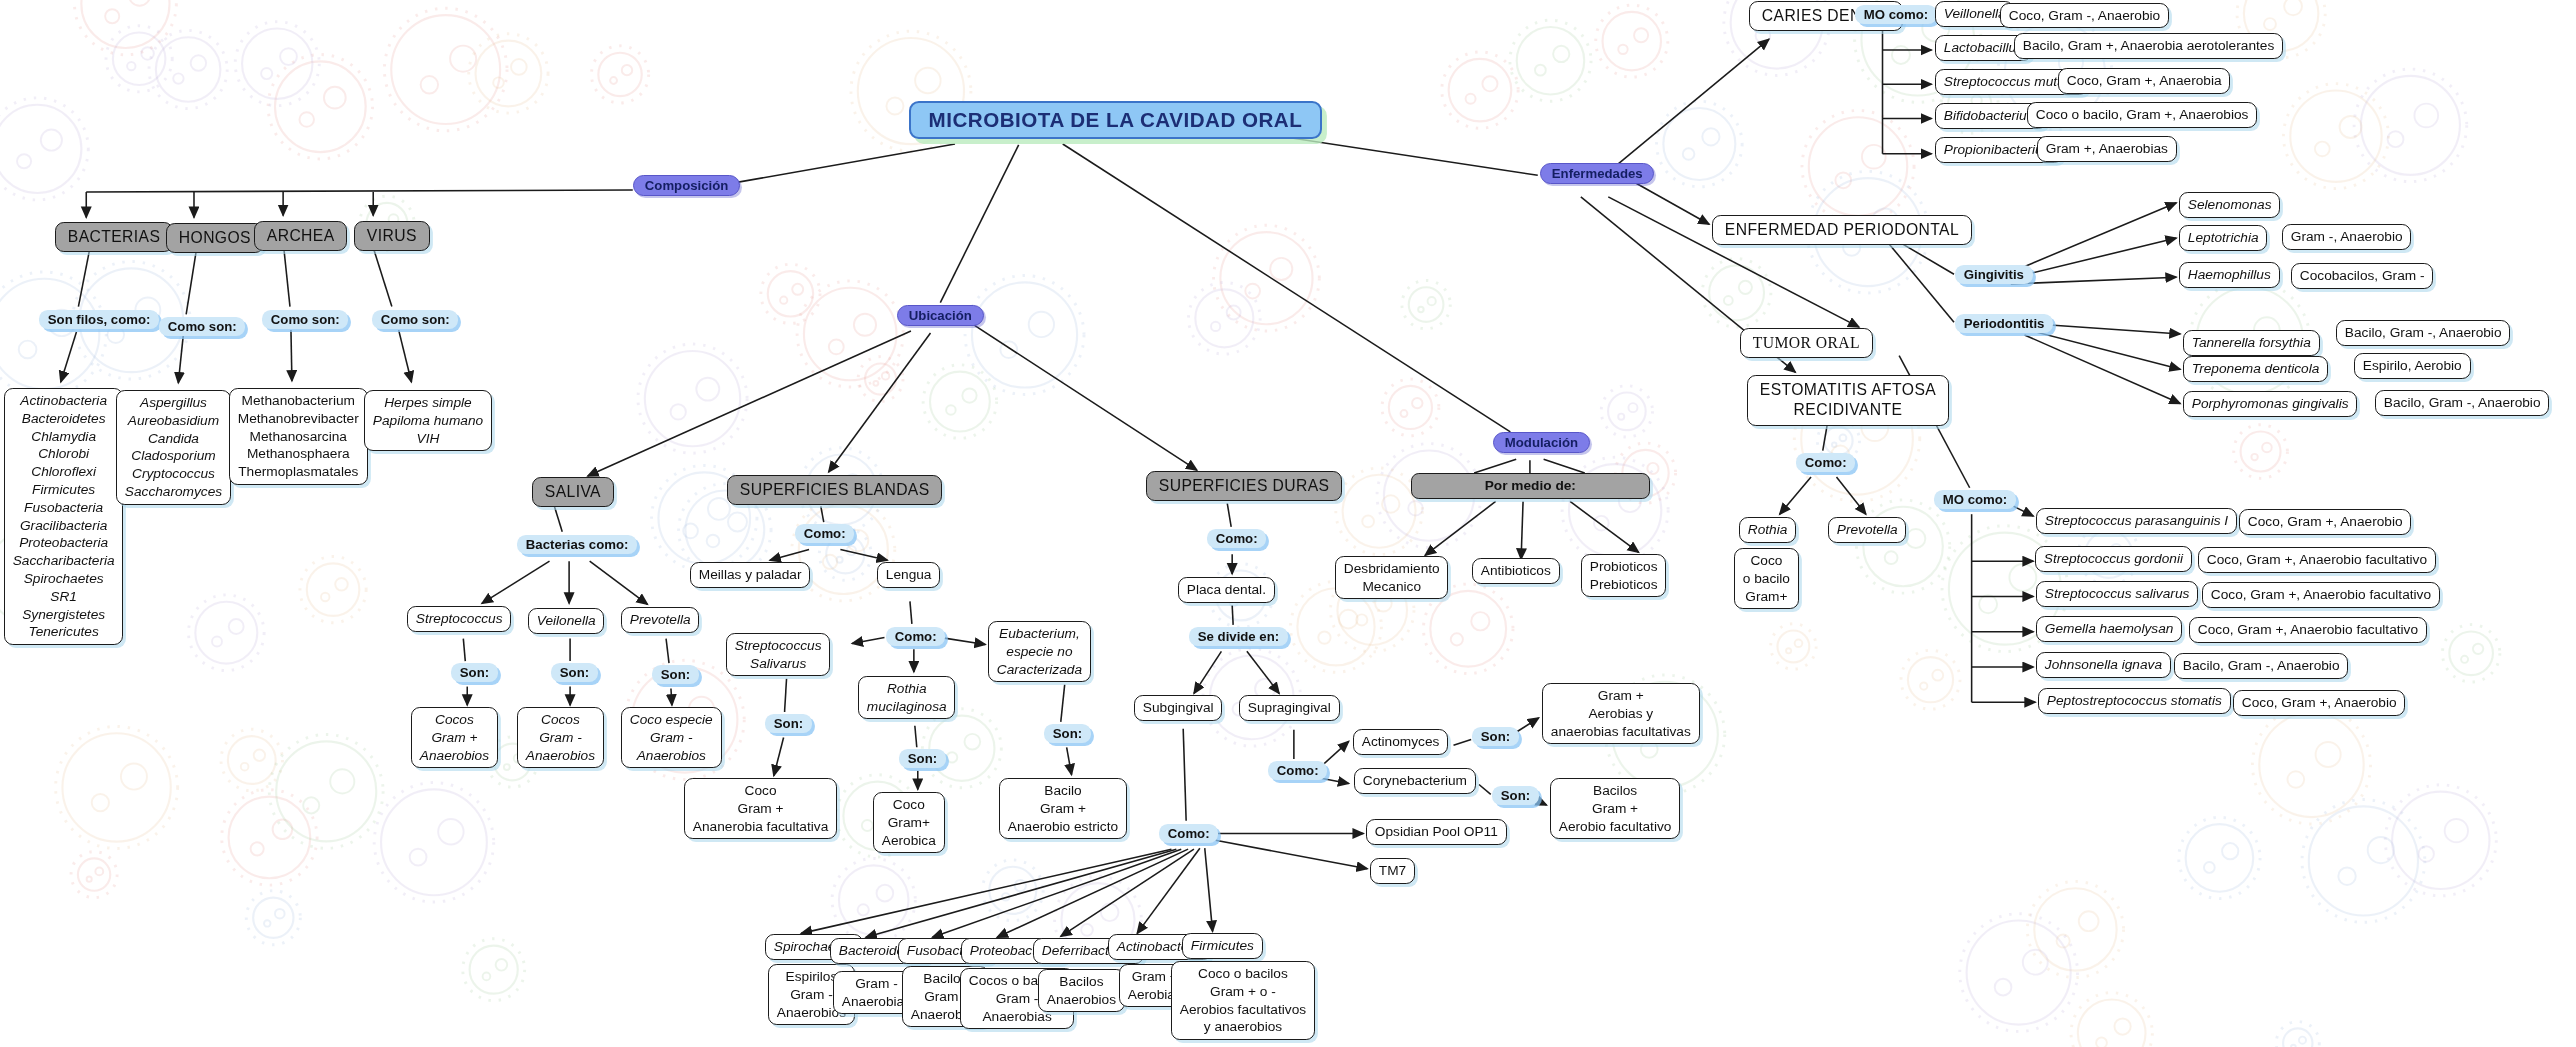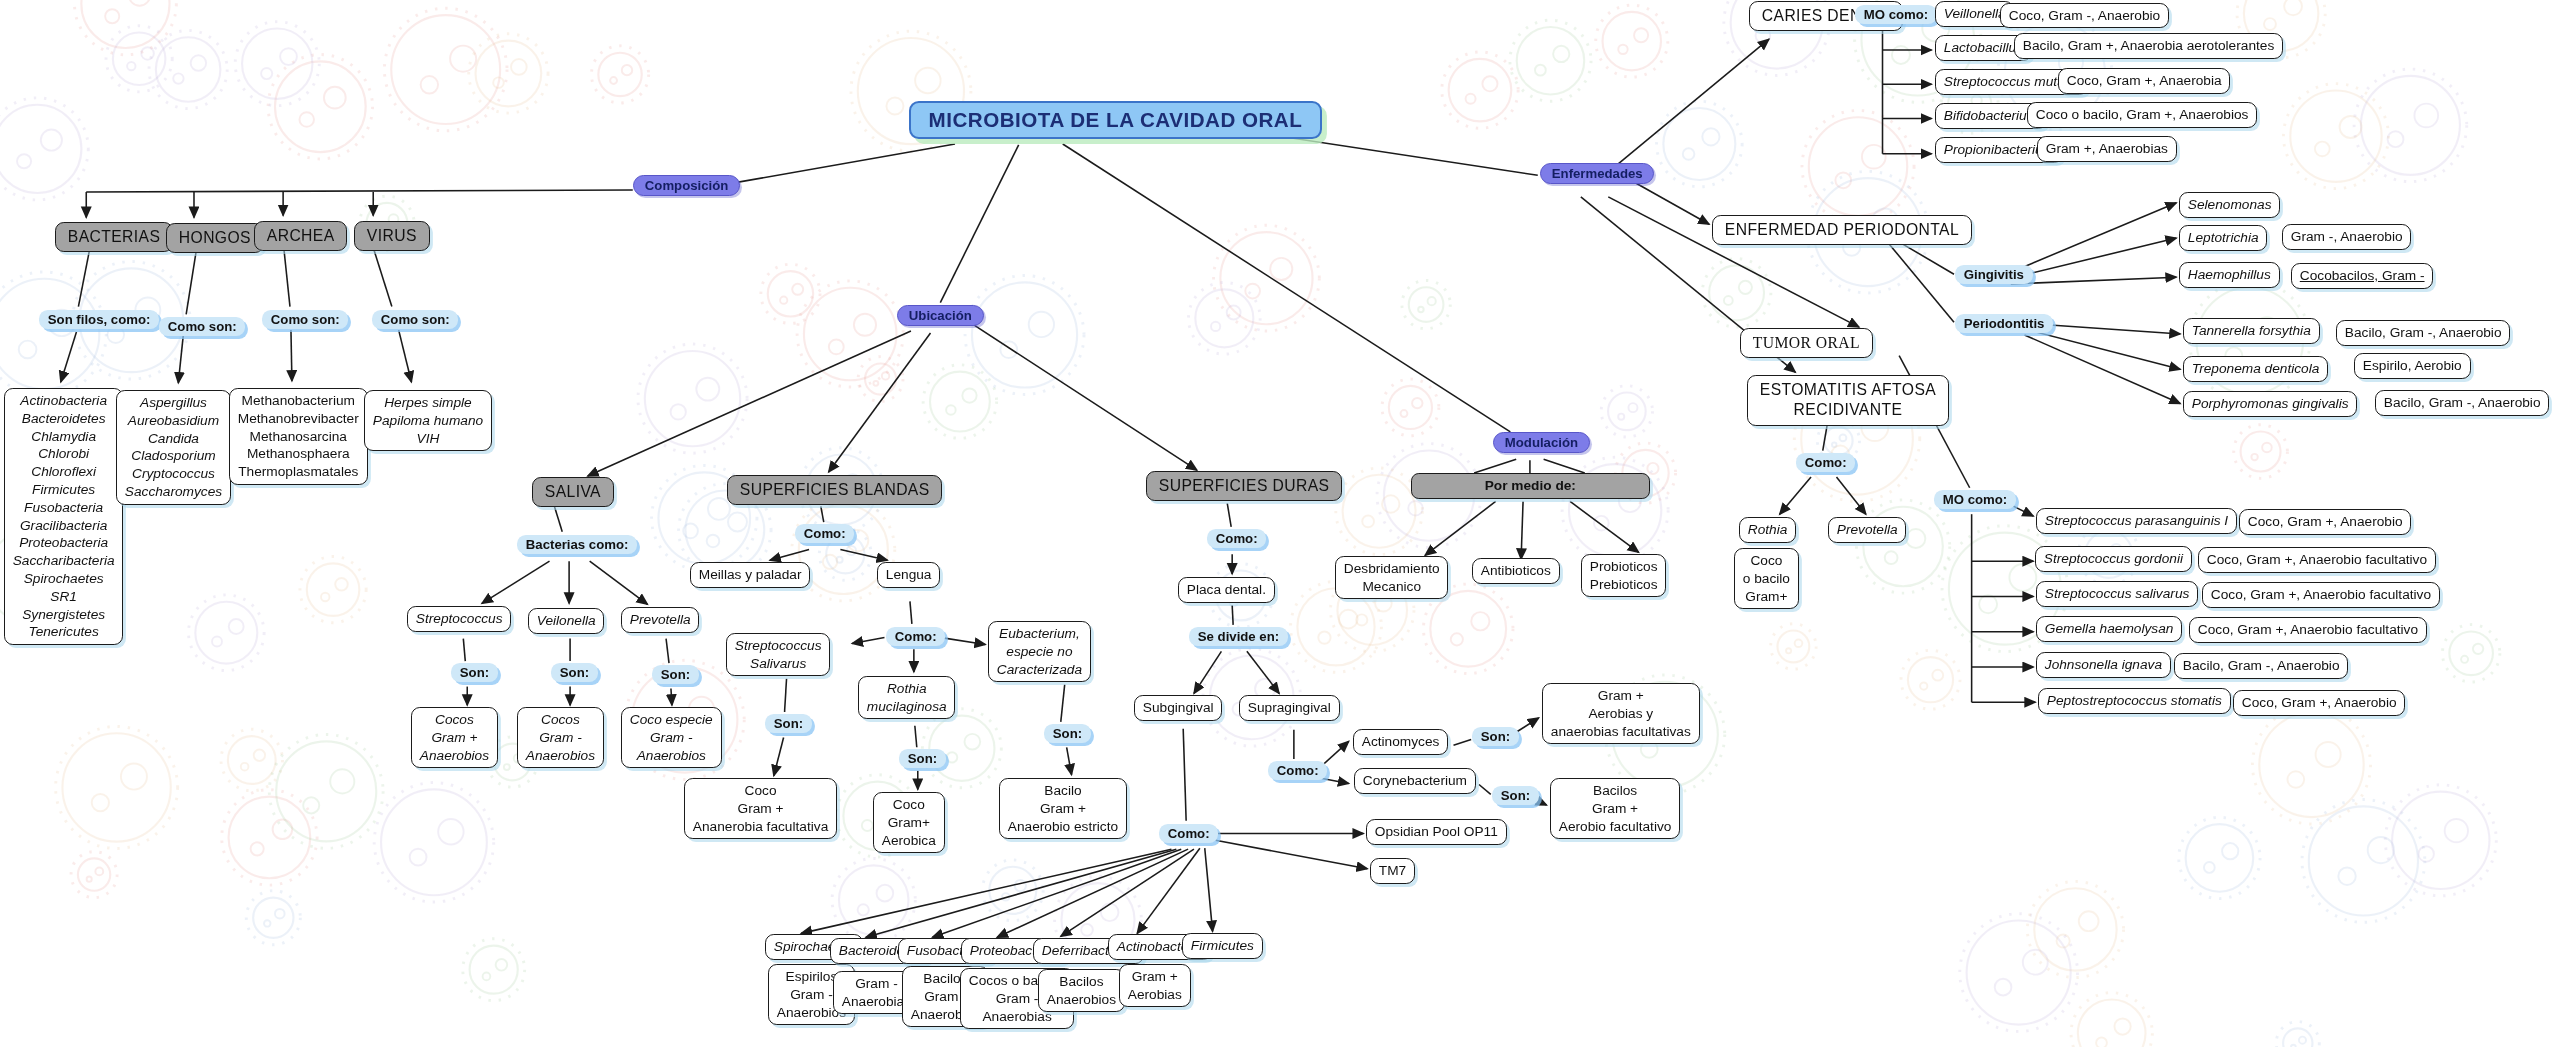--- a/index.html
+++ b/index.html
@@ -804,20 +804,24 @@
   <div class="n" style="left:960px;top:968px;">Cocos o bacilos
 Gram -
 Anaerobias</div>
   <div class="n i" style="left:1033px;top:938px;">Deferribacteres</div>
   <div class="n" style="left:1038px;top:969px;">Bacilos
 Anaerobios</div>
   <div class="n i" style="left:1108px;top:934px;">Actinobacteria</div>
   <div class="n" style="left:1119px;top:964px;">Gram +
 Aerobias</div>
   <div class="n i" style="left:1182px;top:933px;">Firmicutes</div>
+  <div class="n" style="left:1171px;top:961px;">Coco o bacilos
+Gram + o -
+Aerobios facultativos
+y anaerobios</div>
 
   <div class="n f bold" style="left:1411px;top:473px;width:221px;border-radius:7.8px;">Por medio de:</div>
   <div class="n" style="left:1335px;top:556px;">Desbridamiento
 Mecanico</div>
   <div class="n" style="left:1472px;top:558px;">Antibioticos</div>
   <div class="n" style="left:1581px;top:554px;">Probioticos
 Prebioticos</div>
 
   <div class="n big" style="left:1749px;top:1px;">CARIES DENTAL</div>
   <div class="pill" style="left:1855px;top:4.9px;">MO como:</div>
@@ -832,22 +836,22 @@
   <div class="n i" style="left:1935px;top:137px;">Propionibacterium</div>
   <div class="n" style="left:2037px;top:136px;">Gram +, Anaerobias</div>
 
   <div class="n big" style="left:1712px;top:215px;">ENFERMEDAD PERIODONTAL</div>
   <div class="pill" style="left:1955px;top:265px;">Gingivitis</div>
   <div class="pill" style="left:1955px;top:314px;">Periodontitis</div>
   <div class="n i" style="left:2179px;top:192px;">Selenomonas</div>
   <div class="n i" style="left:2179px;top:225px;">Leptotrichia</div>
   <div class="n" style="left:2282px;top:224px;">Gram -, Anaerobio</div>
   <div class="n i" style="left:2179px;top:262px;">Haemophillus</div>
-  <div class="n" style="left:2291px;top:263px;text-decoration:underline;">Cocobacilos, Gram -</div>
-  <div class="n i" style="left:2183px;top:318px;">Tannerella forsythia</div>
+  <div class="n" style="left:2291px;top:263px;">Cocobacilos, Gram -</div>
+  <div class="n i" style="left:2183px;top:330px;">Tannerella forsythia</div>
   <div class="n" style="left:2336px;top:320px;">Bacilo, Gram -, Anaerobio</div>
   <div class="n i" style="left:2183px;top:356px;">Treponema denticola</div>
   <div class="n" style="left:2354px;top:353px;">Espirilo, Aerobio</div>
   <div class="n i" style="left:2183px;top:391px;">Porphyromonas gingivalis</div>
   <div class="n" style="left:2375px;top:390px;">Bacilo, Gram -, Anaerobio</div>
 
   <div class="n big" style="left:1740px;top:328px;font-family:Liberation Serif, serif;">TUMOR ORAL</div>
   <div class="pill" style="left:1934px;top:490px;">MO como:</div>
   <div class="n i" style="left:2036px;top:508px;">Streptococcus parasanguinis I</div>
   <div class="n" style="left:2239px;top:509px;">Coco, Gram +, Anaerobio</div>

